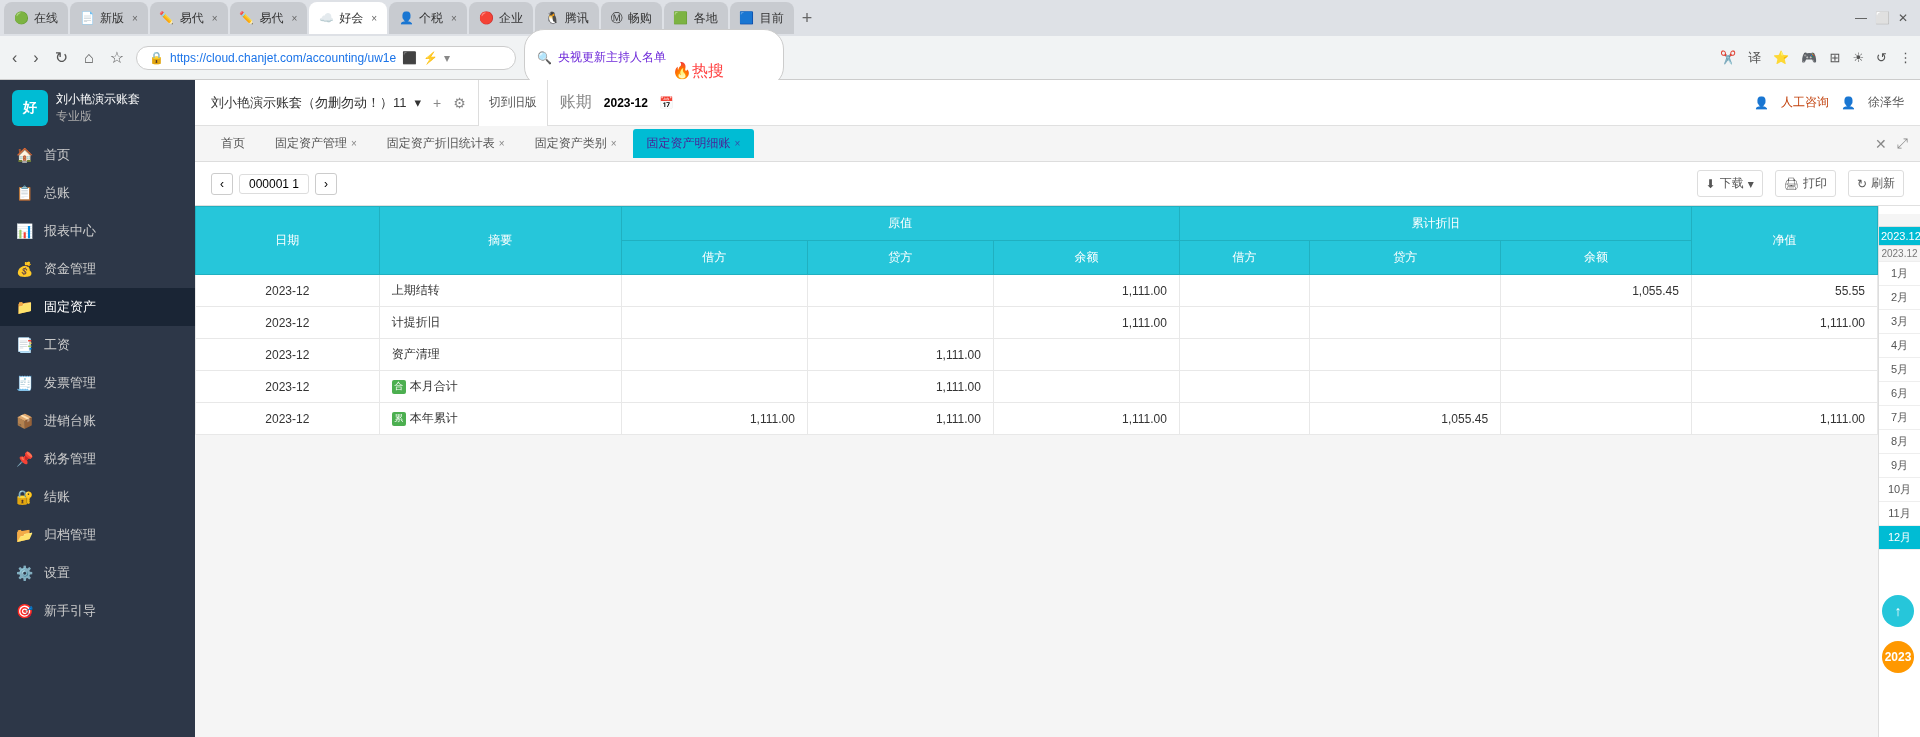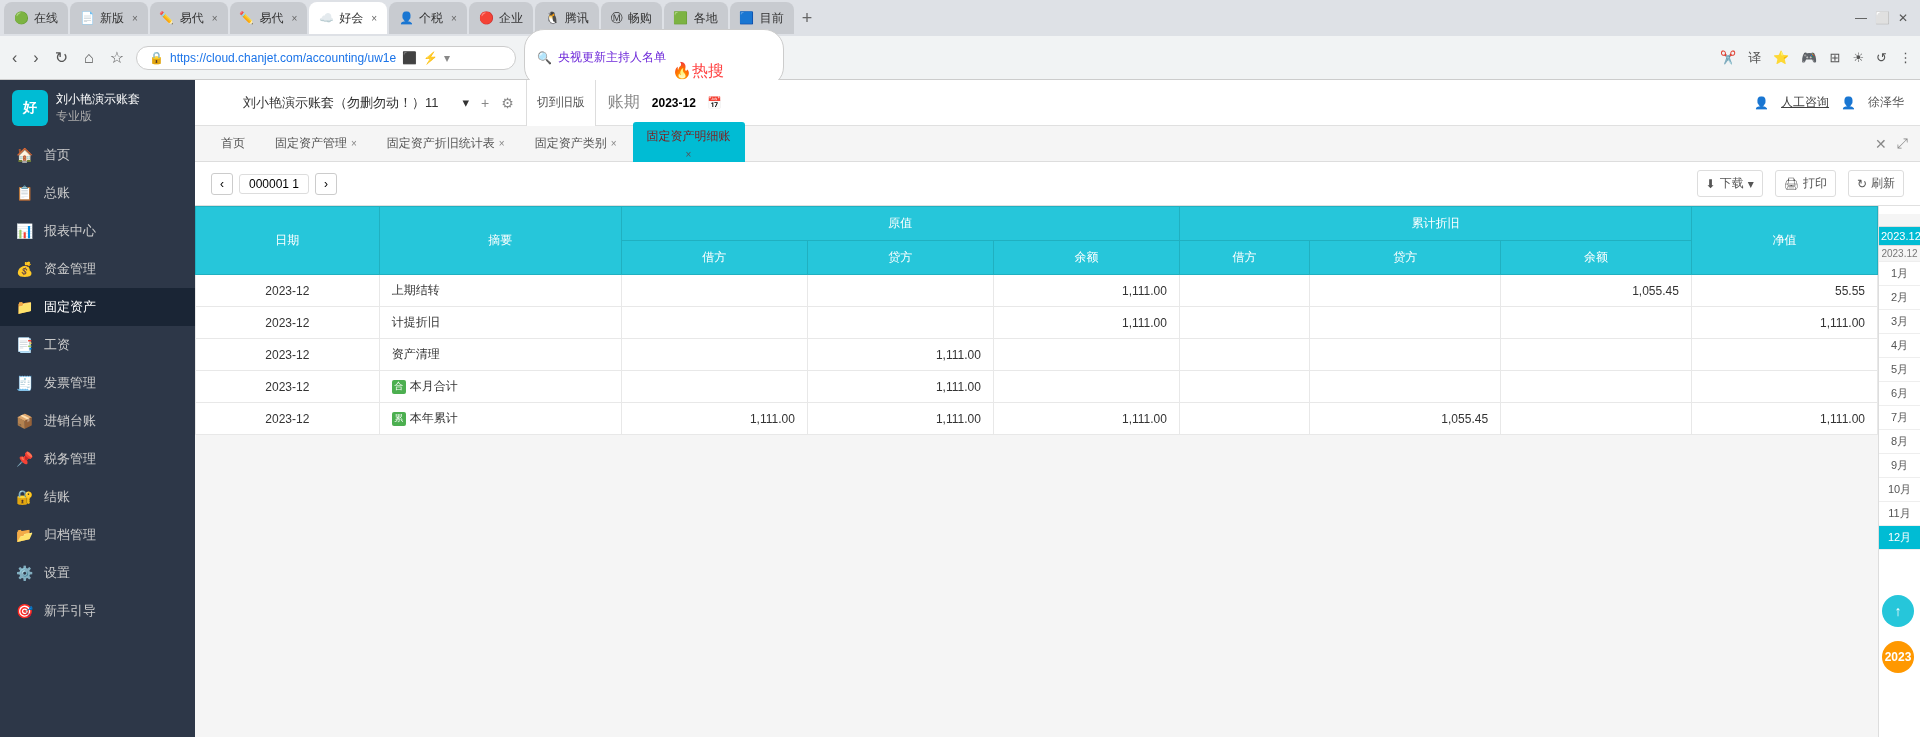--- a/index.html
+++ b/index.html
@@ -31,28 +31,28 @@
     .sidebar-nav { flex: 1; overflow-y: auto; }
     .nav-item { display: flex; align-items: center; padding: 10px 16px; color: #ccc; cursor: pointer; gap: 10px; font-size: 13px; }
     .nav-item.active { background: #1a2535; color: white; }
     .nav-item .nav-icon { width: 18px; height: 18px; display: flex; align-items: center; justify-content: center; font-size: 14px; }
 
     
     .main-content { flex: 1; display: flex; flex-direction: column; background: #f5f5f5; overflow: hidden; }
 
     
     .app-header { display: flex; align-items: center; background: white; padding: 0 16px; height: 46px; border-bottom: 1px solid #e0e0e0; gap: 12px; }
-    .company-info { display: flex; align-items: center; gap: 24px; font-size: 13px; color: #333; margin-left: 32px; }
+    .company-info { display: flex; align-items: center; gap: 8px; font-size: 13px; color: #333; }
     .header-btn { padding: 20px 10px; border: 1px solid #ddd; border-radius: 3px; font-size: 12px; cursor: pointer; background: white; color: #555; }
     .header-user { display: flex; align-items: center; gap: 6px; font-size: 12px; color: #555; }
 
     
     .page-tabs { display: flex; align-items: center; background: #f5f5f5; border-bottom: 1px solid #ddd; padding: 0 12px; height: 36px; gap: 2px; }
     .page-tab { padding: 6px 14px; font-size: 12px; color: #555; cursor: pointer; border-radius: 3px 3px 0 0; white-space: nowrap; display: flex; align-items: center; gap: 4px; }
-    .page-tab.active { background: #00bcd4; color: #7f1d1d; flex-direction: column; }
+    .page-tab.active { background: #00bcd4; color: #4c1d95; }
     .page-tab .tab-close { font-size: 10px; opacity: 0.7; }
 
     
     .content-toolbar { display: flex; align-items: center; padding: 8px 16px; background: white; border-bottom: 1px solid #e0e0e0; gap: 12px; }
     .pagination { display: flex; align-items: center; gap: 6px; }
     .page-nav { width: 22px; height: 22px; border: 1px solid #ccc; border-radius: 3px; display: flex; align-items: center; justify-content: center; cursor: pointer; font-size: 12px; }
     .page-num { border: 1px solid #ddd; border-radius: 3px; padding: 2px 8px; font-size: 12px; min-width: 70px; text-align: center; }
     .toolbar-right { margin-left: auto; display: flex; align-items: center; gap: 12px; }
     .action-btn { display: flex; align-items: center; gap: 4px; font-size: 12px; color: #555; cursor: pointer; padding: 4px 8px; border: 1px solid #ddd; border-radius: 3px; background: white; }
 
@@ -247,21 +247,21 @@
         <span style="cursor:pointer;">▾</span>
       </div>
       <span style="cursor:pointer;font-size:14px;color:#888;">+</span>
       <span style="cursor:pointer;font-size:14px;color:#888;">⚙</span>
       <button class="header-btn">切到旧版</button>
       <span style="color:#888;font-size:16px;">账期</span>
       <span style="font-weight:bold;font-size:12px;">2023-12</span>
       <span style="cursor:pointer;">📅</span>
       <div class="header-user" style="margin-left:auto;display:flex;gap:12px;align-items:center;">
         <span>👤</span>
-        <span style="cursor:pointer;color:#404040;text-decoration:underline;">人工咨询</span>
+        <span style="cursor:pointer;color:#c2410c;">人工咨询</span>
         <span>👤</span>
         <span>徐泽华</span>
       </div>
     </div>
 
     <div class="page-tabs">
       <div class="page-tab">
         <span>首页</span>
       </div>
       <div class="page-tab">

